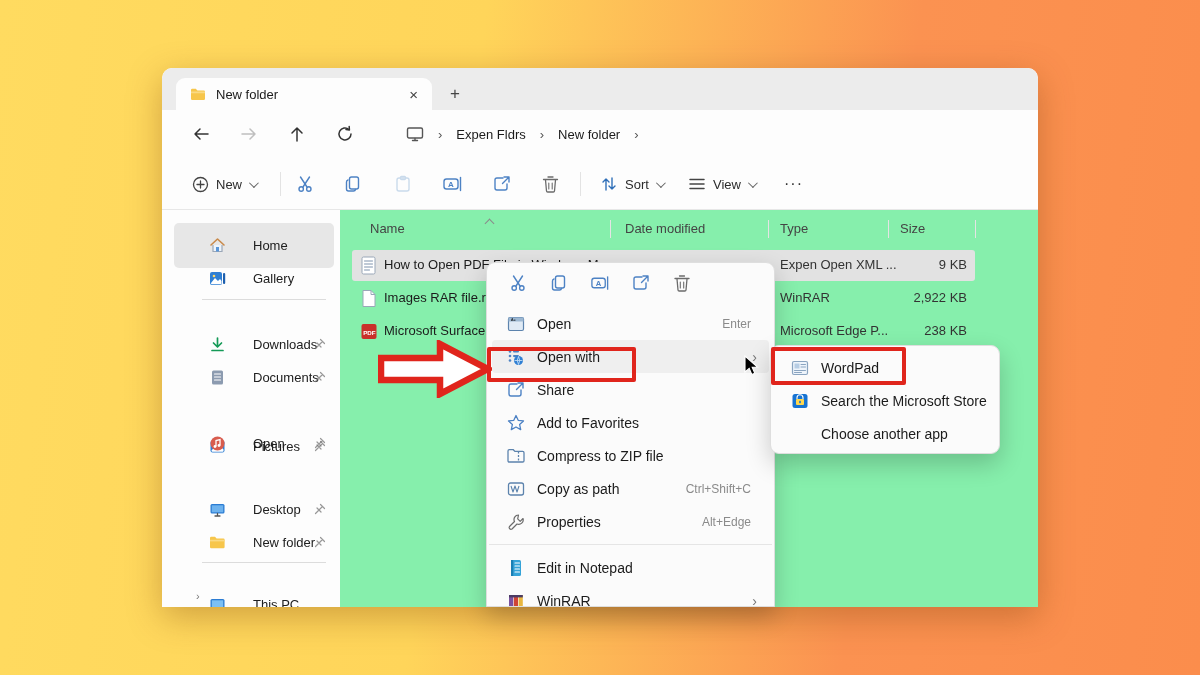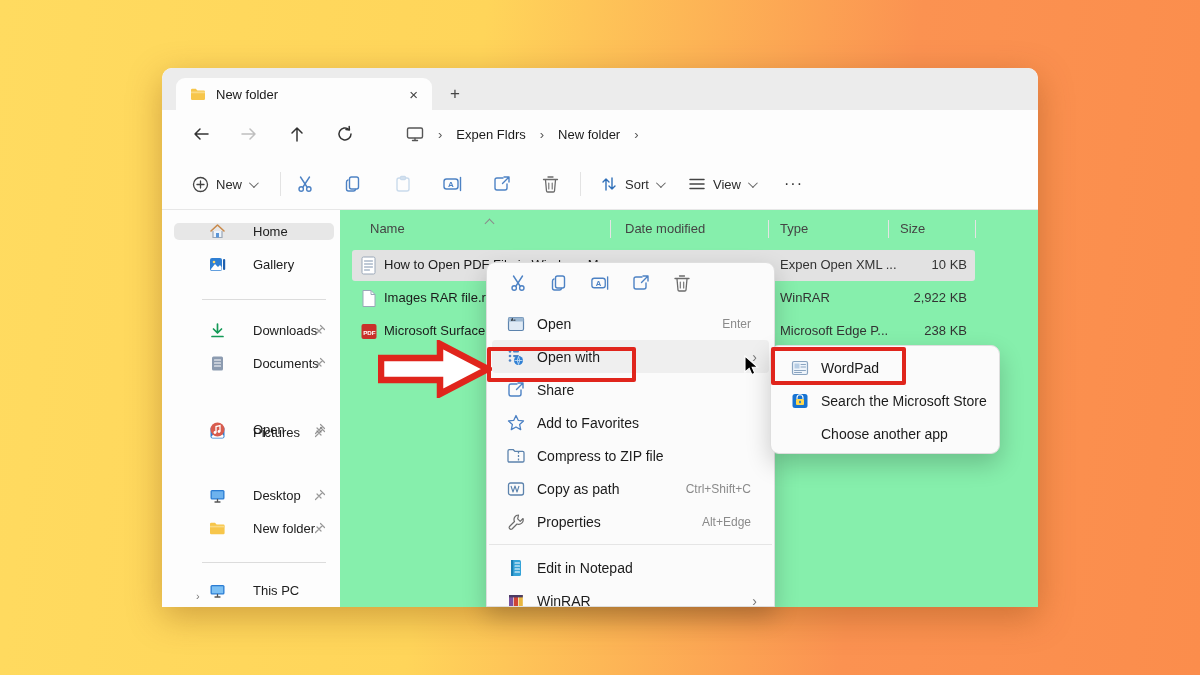--- a/index.html
+++ b/index.html
@@ -28,21 +28,21 @@
   .toolbar { position:absolute; left:0; top:90px; right:0; height:52px; background:#fdfdfd;
              border-bottom:1px solid #e7e7e7; }
   .tbtn { position:absolute; top:12px; height:28px; display:flex; align-items:center; gap:7px;
           font-size:13px; color:#2b2b2b; }
   .tdivider { position:absolute; top:14px; width:1px; height:24px; background:#e3e3e3; }
   .chev { display:inline-block; width:7px; height:7px; border-right:1.4px solid #666;
           border-bottom:1.4px solid #666; transform:rotate(45deg) translateY(-2px); }
   .chev.up { transform:rotate(-135deg); border-color:#8a8a8a; }
 
   .sidebar { position:absolute; left:0; top:142px; width:178px; bottom:0; background:#fdfdfd; }
-  .sitem { position:absolute; left:12px; right:6px; height:17px; border-radius:5px;
+  .sitem { position:absolute; left:12px; right:6px; height:45px; border-radius:5px;
            display:flex; align-items:center; padding-left:33px; font-size:13px; color:#202020;justify-content:flex-end; }
   .sitem.sel { background:#e7e7e7; }
   .sitem .sic { position:absolute; left:35px; width:17px; height:17px; }
   .sitem .slbl { margin-left:46px; flex:1; }
   .sitem .pin { position:absolute; right:8px; width:13px; height:13px; opacity:.75; }
   .ssep { position:absolute; left:40px; right:14px; height:1px; background:#dcdcdc; }
   .sexp { position:absolute; left:22px; color:#777; font-size:11px; top:8px; }
 
   .filearea { position:absolute; left:178px; top:142px; right:0; bottom:0; background:#86efac; }
   .fhead { position:absolute; left:0; top:6px; right:0; height:26px; font-size:13px; color:#444; }
@@ -312,21 +312,21 @@
         <span class="hsep" style="left:635px;"></span>
       </div>
 
       <div class="frow sel" style="top:40px;">
         <svg class="fic" viewBox="0 0 18 19">
           <rect x="2" y="1" width="13" height="17" rx="1.5" fill="#fff" stroke="#9aa7b8" stroke-width="1"></rect>
           <path d="M4.5 5 h8 M4.5 8 h8 M4.5 11 h8 M4.5 14 h5" stroke="#7f93ad" stroke-width="1" stroke-linecap="round"></path>
         </svg>
         <span class="fname">How to Open PDF File in Windows M...</span>
         <span class="ftype">Expen Open XML ...</span>
-        <span class="fsize">10 KB</span>
+        <span class="fsize">9 KB</span>
       </div>
       <div class="frow" style="top:73px;">
         <svg class="fic" viewBox="0 0 18 19">
           <path d="M3 1.5 h8 l4 4 v12 h-12z" fill="#fff" stroke="#9aa7b8" stroke-width="1"></path>
           <path d="M11 1.5 v4 h4" fill="none" stroke="#9aa7b8" stroke-width="1"></path>
         </svg>
         <span class="fname">Images RAR file.rar</span>
         <span class="ftype">WinRAR</span>
         <span class="fsize">2,922 KB</span>
       </div>

